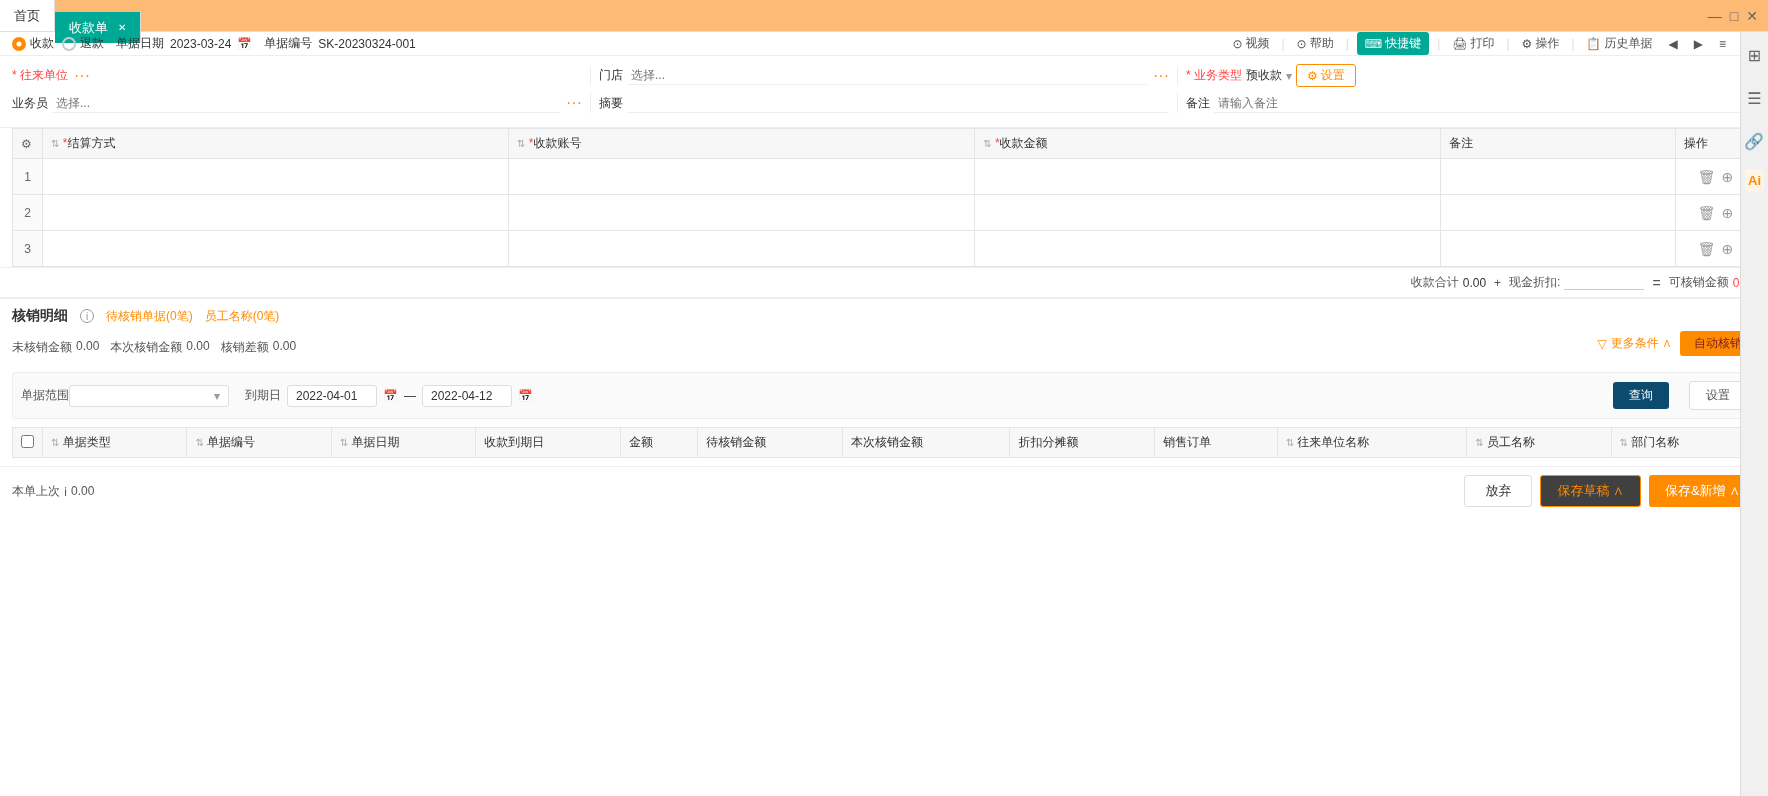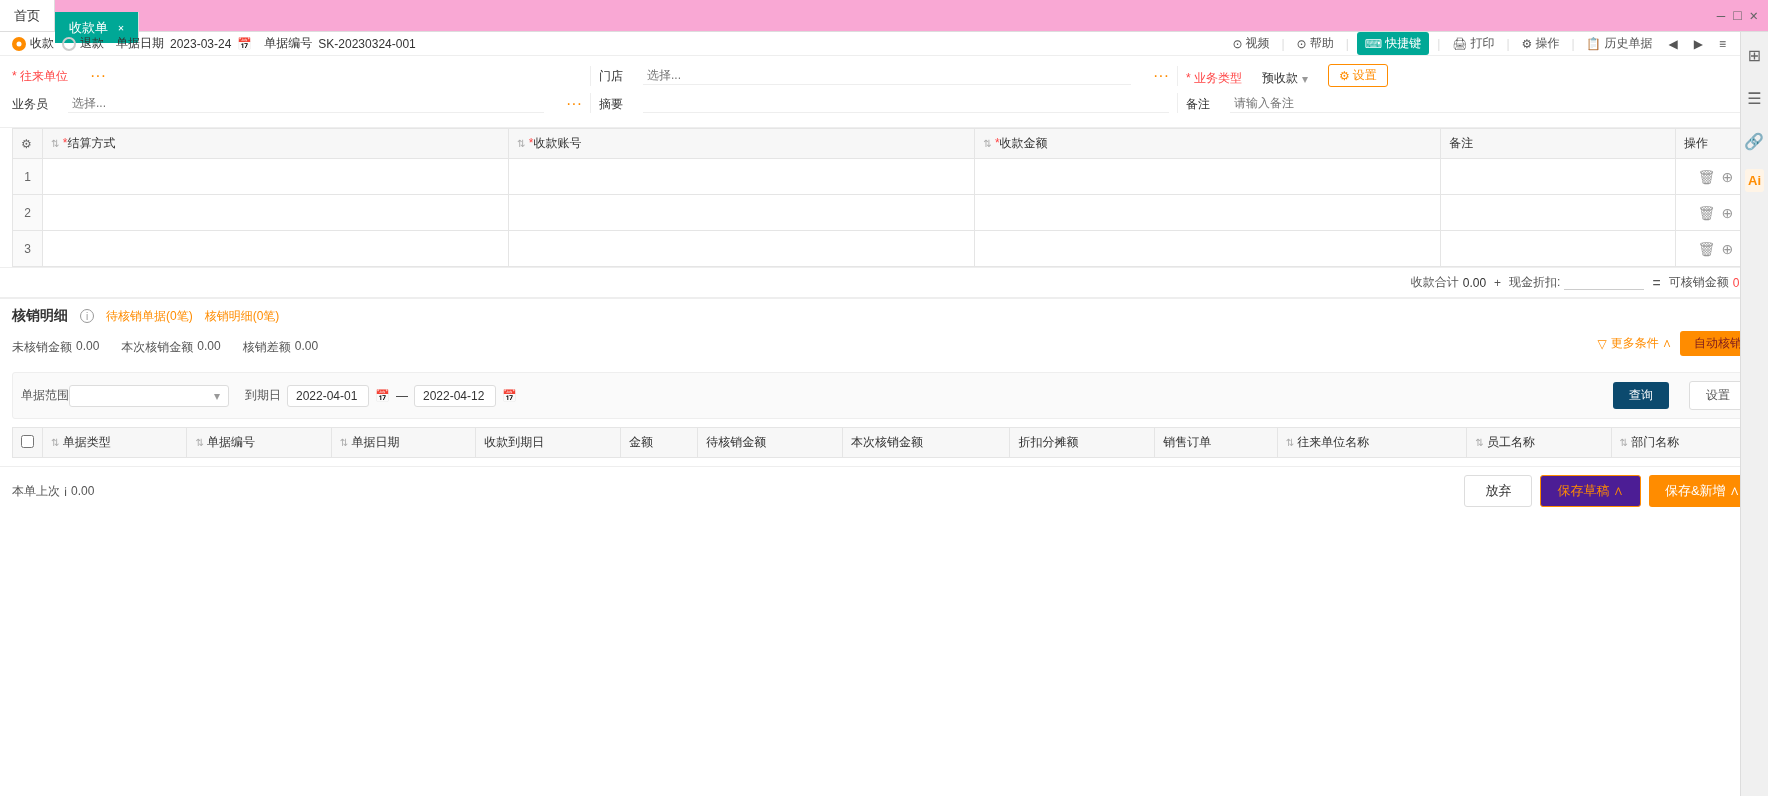--- a/index.html
+++ b/index.html
@@ -1,22 +1,21 @@
 <!DOCTYPE html>
 <html><head>
   <meta charset="utf-8">
   <style>
     * { box-sizing: border-box; margin: 0; padding: 0; }
     body { font-family: "Microsoft YaHei", "PingFang SC", sans-serif; font-size: 12px; background: #f5f5f5; color: #333; overflow: hidden; }
     
     
     .tab-bar {
-      display: flex; align-items: center; background: #f9a8d4; height: 32px;
+      display: flex; align-items: center; background: #fdba74; height: 32px;
       border-bottom: 1px solid #ddd;
-      font-family: Liberation Mono, monospace;
     }
     .tab-item {
       display: flex; align-items: center; padding: 0 14px; height: 100%; cursor: pointer;
       font-size: 13px; border-right: 1px solid #ddd; gap: 6px;
     }
     .tab-item.home { background: #fff; color: #333; }
     .tab-item.active { background: #00a896; color: #fff; margin-top: 24px; }
     .tab-close { cursor: pointer; font-size: 10px; margin-left: 4px; }
     .tab-actions { margin-left: auto; display: flex; align-items: center; gap: 8px; padding-right: 10px; }
     .tab-actions span { cursor: pointer; font-size: 14px; color: #666; }
@@ -39,21 +38,21 @@
     .field-value { color: #333; font-weight: 500; }
     .date-icon { color: #ff8c00; cursor: pointer; }
     .toolbar-right { margin-left: auto; display: flex; align-items: center; gap: 8px; }
     .toolbar-btn { display: flex; align-items: center; gap: 3px; cursor: pointer; color: #555; font-size: 12px; padding: 2px 4px; }
     .toolbar-btn.highlight { color: #fff; background: #00a896; padding: 3px 8px; border-radius: 3px; }
     .separator { color: #ddd; }
 
     
     .form-area { padding: 8px 12px; border-bottom: 1px solid #eee; flex-shrink: 0; }
     .form-row { display: flex; align-items: center; gap: 0; margin-bottom: 6px; }
-    .form-field { display: flex; align-items: flex-end; flex: 1; gap: 20px; }
+    .form-field { display: flex; align-items: center; flex: 1; gap: 4px; }
     .form-field-label { color: #ff4444; white-space: nowrap; }
     .form-field-label.required::before { content: '* '; color: #ff4444; }
     .form-field-label.plain { color: #333; }
     .form-input { border: none; border-bottom: 1px solid #eee; padding: 2px 4px; min-width: 120px; flex: 1; color: #bbb; font-size: 12px; outline: none; background: transparent; }
     .dots { color: #ff8c00; cursor: pointer; font-size: 16px; margin-left: 2px; }
     .form-divider { width: 1px; background: #eee; height: 20px; margin: 0 8px; }
     .business-type-select { display: flex; align-items: center; gap: 4px; }
     .business-type-arrow { color: #999; cursor: pointer; }
     .setting-btn { border: 1px solid #ff8c00; color: #ff8c00; padding: 2px 10px; border-radius: 3px; cursor: pointer; display: flex; align-items: center; gap: 3px; }
 
@@ -78,50 +77,50 @@
     .can-verify-label { color: #555; }
     .can-verify-value { color: #ff4444; font-weight: 500; }
     .discount-input { border: none; border-bottom: 1px solid #ccc; width: 80px; text-align: center; outline: none; font-size: 12px; }
 
     
     .verify-section { border-top: 2px solid #eee; padding: 8px 12px; flex-shrink: 0; }
     .verify-header { display: flex; align-items: center; gap: 12px; margin-bottom: 6px; }
     .verify-title { font-size: 14px; font-weight: 600; color: #333; }
     .info-icon { display: inline-flex; align-items: center; justify-content: center; width: 14px; height: 14px; border-radius: 50%; border: 1px solid #999; color: #999; font-size: 10px; cursor: pointer; }
     .verify-tab { color: #ff8c00; cursor: pointer; font-size: 12px; }
-    .verify-stats { display: flex; align-items: center; gap: 22px; font-size: 12px; color: #555; margin-bottom: 8px; }
+    .verify-stats { display: flex; align-items: center; gap: 11px; font-size: 12px; color: #555; margin-bottom: 8px; }
     .stat-item { display: flex; gap: 4px; }
     .filter-actions { display: flex; align-items: center; gap: 8px; justify-content: flex-end; margin-bottom: 8px; }
     .filter-btn { display: flex; align-items: center; gap: 4px; color: #ff8c00; cursor: pointer; font-size: 12px; }
     .auto-verify-btn { background: #ff8c00; color: #7f1d1d; border: none; padding: 4px 14px; border-radius: 3px; cursor: pointer; font-size: 12px; }
 
     
     .search-form { display: flex; align-items: center; gap: 16px; padding: 8px; background: #fafafa; border: 1px solid #eee; border-radius: 3px; margin-bottom: 8px; }
     .search-field { display: flex; align-items: center; }
     .search-field label { color: #555; white-space: nowrap; font-size: 12px; }
     .search-select { display: flex; align-items: center; gap: 4px; border: 1px solid #ddd; padding: 3px 8px; border-radius: 3px; min-width: 160px; cursor: pointer; background: #fff; }
     .search-select .arrow { color: #999; margin-left: auto; }
     .date-range { display: flex; align-items: center; gap: 6px; }
-    .date-input { border: 1px solid #ddd; padding: 3px 8px; border-radius: 3px; font-size: 12px; color: #333; width: 82px; }
+    .date-input { border: 1px solid #ddd; padding: 3px 8px; border-radius: 3px; font-size: 12px; color: #333; width: 90px; }
     .date-cal-icon { color: #999; cursor: pointer; }
     .query-btn { background: #0c4a6e; color: #fff; border: none; padding: 5px 16px; border-radius: 3px; cursor: pointer; font-size: 12px; margin-left: auto; }
     .setting-small-btn { border: 1px solid #ddd; color: #555; padding: 5px 16px; border-radius: 3px; cursor: pointer; font-size: 12px; background: #fff; margin-left: 4px; }
 
     
     .bottom-table-wrapper { flex: 1; overflow: auto; }
     .bottom-table { width: 100%; border-collapse: collapse; font-size: 12px; }
     .bottom-table th { background: #f7f7f7; border: 1px solid #e5e5e5; padding: 6px 8px; text-align: left; font-weight: normal; color: #333; white-space: nowrap; }
     .sort-icon { color: #aaa; font-size: 10px; }
 
     
     .footer { display: flex; align-items: center; padding: 8px 12px; border-top: 1px solid #eee; background: #fff; flex-shrink: 0; }
     .footer-info { display: flex; align-items: center; gap: 4px; color: #555; font-size: 12px; }
     .footer-btns { margin-left: auto; display: flex; gap: 8px; }
     .btn-discard { border: 1px solid #ddd; background: #fff; color: #333; padding: 6px 20px; border-radius: 3px; cursor: pointer; font-size: 13px; }
-    .btn-save-draft { border: 1px solid #ff8c00; background: #4c1d95; color: #ff8c00; padding: 0 16px; border-radius: 3px; cursor: pointer; font-size: 13px; display: flex; align-items: center; gap: 4px; }
+    .btn-save-draft { border: 1px solid #ff8c00; background: #404040; color: #ff8c00; padding: 0 16px; border-radius: 3px; cursor: pointer; font-size: 13px; display: flex; align-items: center; gap: 4px; }
     .btn-save-new { background: #ff8c00; color: #fff; border: none; padding: 6px 16px; border-radius: 3px; cursor: pointer; font-size: 13px; display: flex; align-items: center; gap: 4px; }
 
     
     .right-sidebar { position: fixed; right: 0; top: 32px; width: 28px; background: #f0f0f0; border-left: 1px solid #ddd; display: flex; flex-direction: column; align-items: center; padding: 8px 0; gap: 12px; height: calc(100% - 32px); }
     .sidebar-icon { cursor: pointer; color: #666; font-size: 16px; padding: 6px; }
     .sidebar-icon.active { color: #ff8c00; background: #fff4e6; border-radius: 3px; }
     input[type="checkbox"] { cursor: pointer; }
   </style>
 </head>
 <body>
@@ -297,21 +296,21 @@
       <span class="can-verify-label">可核销金额</span>
       <span class="can-verify-value">0.00</span>
     </div>
   </div>
 
   <div class="verify-section">
     <div class="verify-header">
       <span class="verify-title">核销明细</span>
       <span class="info-icon">i</span>
       <span class="verify-tab">待核销单据(0笔)</span>
-      <span class="verify-tab">核销明细(0笔)</span>
+      <span class="verify-tab">员工名称(0笔)</span>
     </div>
     <div class="verify-stats">
       <div class="stat-item">
         <span>未核销金额</span>
         <span>0.00</span>
       </div>
       <div class="stat-item">
         <span>本次核销金额</span>
         <span>0.00</span>
       </div>

